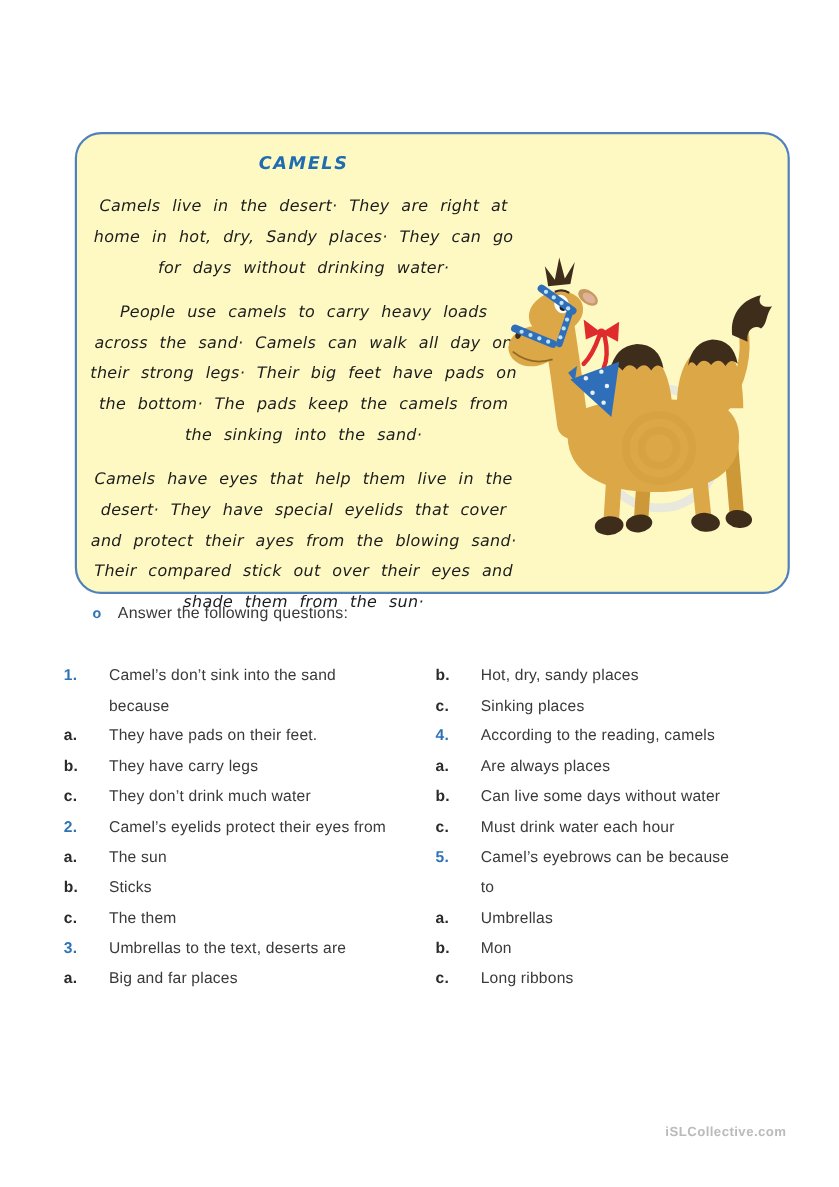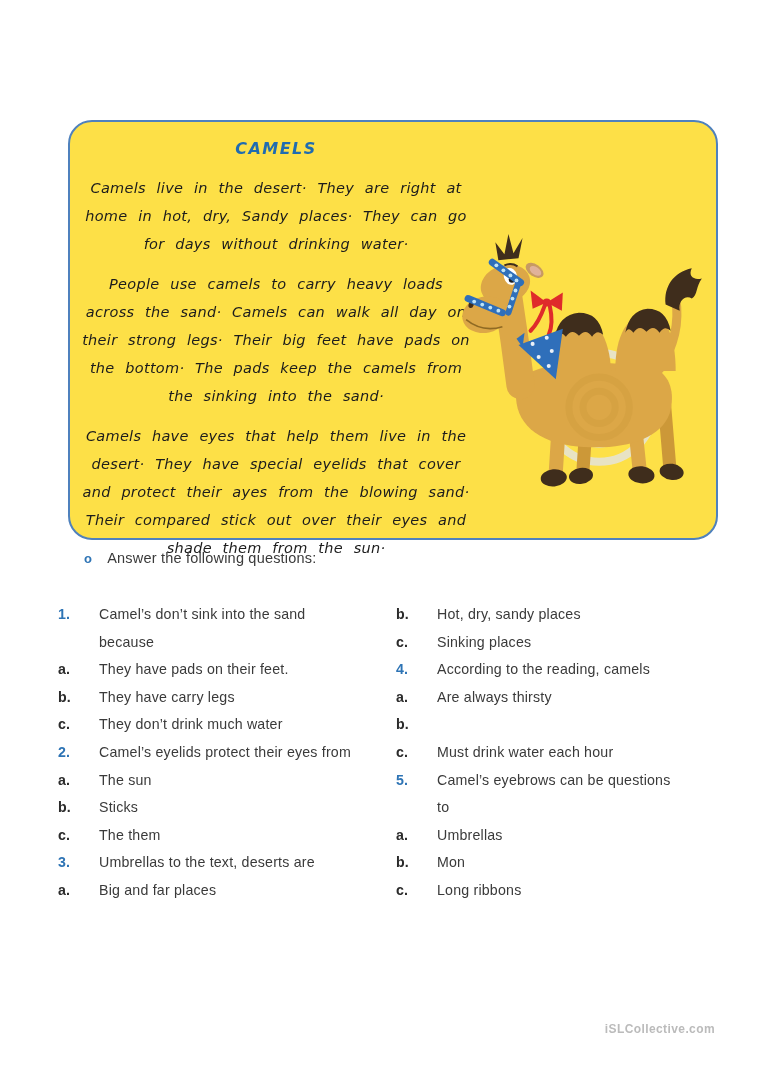--- a/index.html
+++ b/index.html
@@ -4,21 +4,21 @@
 <style>
   html,body { margin:0; padding:0; background:#ffffff; }
   .page {
     position:relative; width:763px; height:1079px; background:#ffffff;
     font-family:"Liberation Sans", sans-serif; overflow:hidden;
   }
 
   
   .reading-box {
     position:absolute; left:68px; top:120px; width:646px; height:416px;
-    border:2px solid #4F81BD; border-radius:24px; background:#fde047;
+    border:2px solid #4F81BD; border-radius:24px; background:#fef9c3;
   }
   .passage-col {
     position:absolute; left:12px; top:16px; width:388px;
     text-align:center;
   }
   .passage-title {
     font-family:"DejaVu Sans", sans-serif;
     font-style:italic; font-weight:bold; font-size:16px; line-height:22px;
     color:#1F6CB0; letter-spacing:1.5px; margin-bottom:14px;
   }
@@ -219,32 +219,33 @@
         <div class="q-item">
           <span class="marker letter">c.</span>
           <span class="q-text">Sinking places</span>
         </div>
         <div class="q-item">
           <span class="marker number">4.</span>
           <span class="q-text">According to the reading, camels</span>
         </div>
         <div class="q-item">
           <span class="marker letter">a.</span>
-          <span class="q-text">Are always thirsty</span>
-        </div>
-        <div class="q-item">
-          <span class="marker letter">b.</span>
+          <span class="q-text">Are always places</span>
+        </div>
+        <div class="q-item">
+          <span class="marker letter">b.</span>
+          <span class="q-text">Can live some days without water</span>
         </div>
         <div class="q-item">
           <span class="marker letter">c.</span>
           <span class="q-text">Must drink water each hour</span>
         </div>
         <div class="q-item">
           <span class="marker number">5.</span>
-          <span class="q-text">Camel’s eyebrows can be questions
+          <span class="q-text">Camel’s eyebrows can be because
 to</span>
         </div>
         <div class="q-item">
           <span class="marker letter">a.</span>
           <span class="q-text">Umbrellas</span>
         </div>
         <div class="q-item">
           <span class="marker letter">b.</span>
           <span class="q-text">Mon</span>
         </div>

